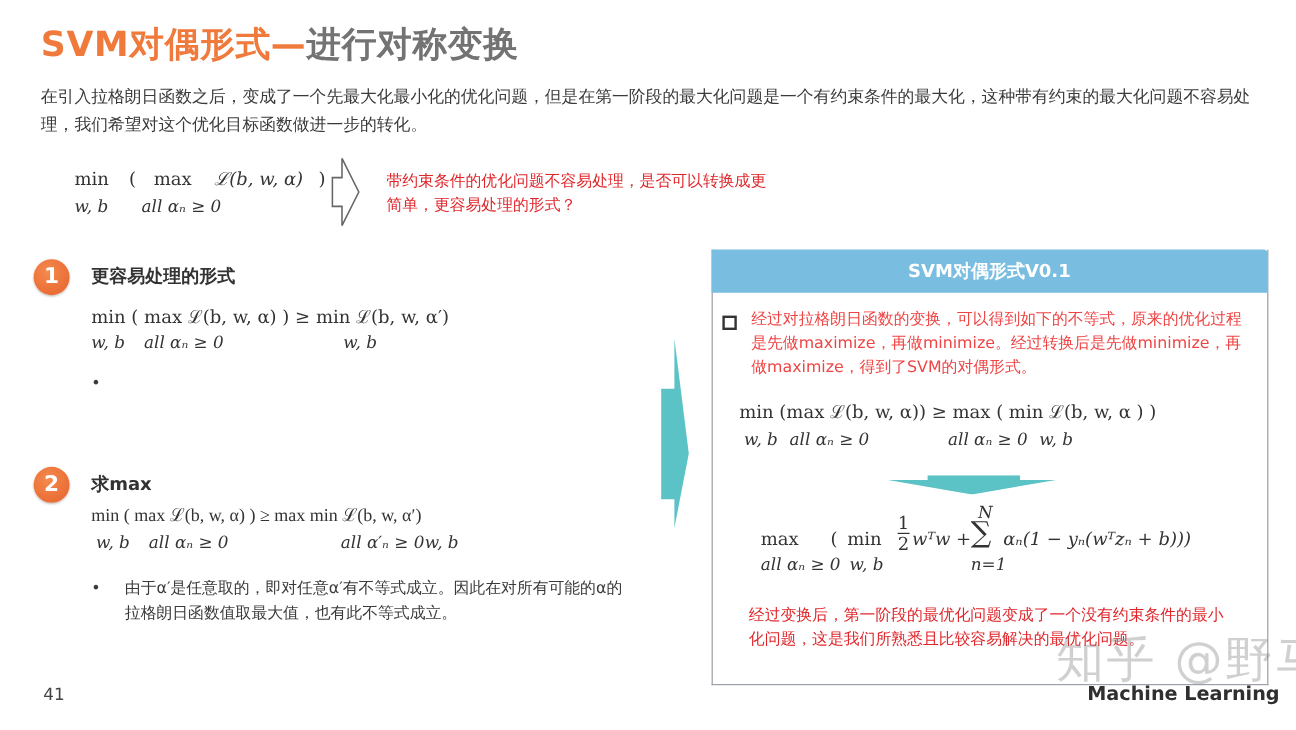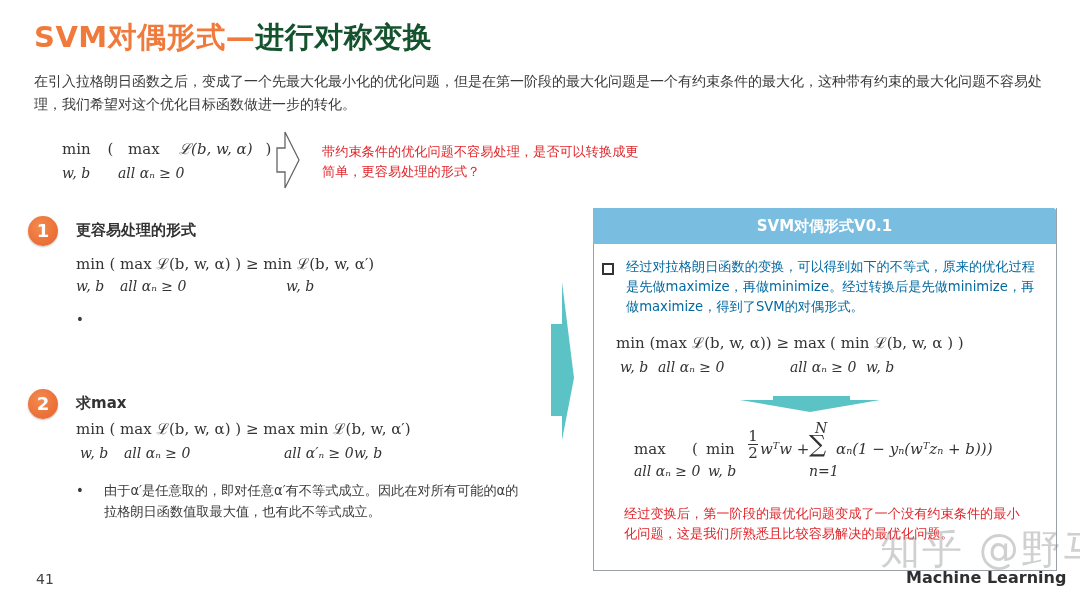--- a/index.html
+++ b/index.html
@@ -7,21 +7,21 @@
     width: 1080px; height: 608px; position: relative; overflow: hidden;
     background: #ffffff;
     font-family: "DejaVu Sans", "Liberation Sans", sans-serif;
     color: #3a3a3a;
   }
   .abs { position: absolute; }
 
   
   .title { left: 34px; top: 18px; font-size: 29px; font-weight: bold; letter-spacing: 0.5px; white-space: nowrap; }
   .title .t1 { color: #ef7a3c; }
-  .title .t2 { color: #14532d; }
+  .title .t2 { color: #737373; }
 
   .intro { left: 34px; top: 70px; width: 1010px; font-size: 14px; line-height: 23px; color: #3a3a3a; }
 
   
   .math { font-family: "DejaVu Serif", "Liberation Serif", serif; color: #333; white-space: nowrap; }
   .m-main { font-size: 15px; }
   .m-sub { font-size: 14px; font-style: italic; }
   .it { font-style: italic; }
 
   .red { color: #e0262b; }
@@ -41,21 +41,21 @@
   
   .panel {
     left: 593px; top: 208px; width: 462px; height: 362px;
     border: 1px solid #9aa0a6; border-top: none; background: #fff;
   }
   .panel-head {
     left: 593px; top: 208px; width: 463px; height: 36px;
     background: #79bde0; border-radius: 0 3px 0 0;
     color: #fff; font-weight: bold; font-size: 15px; text-align: center; line-height: 36px;
   }
-  .panel-text { font-size: 13.2px; line-height: 20px; color: #0369a1; }
+  .panel-text { font-size: 13.2px; line-height: 20px; color: #ef4444; }
   .sq { width: 8px; height: 8px; border: 2px solid #333; }
 
   .page-num { left: 36px; top: 571px; font-size: 14px; color: #444; }
   .ml { left: 906px; top: 568px; font-size: 16px; font-weight: bold; color: #2f2f2f; }
   .wm { left: 880px; top: 522px; font-size: 40px; color: rgba(120,120,120,0.35); letter-spacing: 2px; white-space: nowrap; }
 </style>
 </head>
 <body>
 
 <div class="abs title">
@@ -86,21 +86,21 @@
 <div class="abs math m-sub" style="left:76px; top:278px;">w, b</div>
 <div class="abs math m-sub" style="left:120px; top:278px;">all αₙ ≥ 0</div>
 <div class="abs math m-sub" style="left:286px; top:278px;">w, b</div>
 
 <div class="abs bullet" style="left:76px; top:309px; width:460px; height:66px;">
   <span class="dot">•</span>
 </div>
 
 <div class="abs circle" style="left:28px; top:389px;">2</div>
 <div class="abs sec-title" style="left:76px; top:394px;">求max</div>
-<div class="abs math m-main" style="left:76px; top:418px;">min  (  max   ℒ(b, w, α)  )  ≥  max        min  ℒ(b, w, α′)</div>
+<div class="abs math m-main" style="left:76px; top:418px;font-family:Liberation Serif, serif;">min  (  max   ℒ(b, w, α)  )  ≥  max        min  ℒ(b, w, α′)</div>
 <div class="abs math m-sub" style="left:80px; top:445px;">w, b</div>
 <div class="abs math m-sub" style="left:124px; top:445px;">all αₙ ≥ 0</div>
 <div class="abs math m-sub" style="left:284px; top:445px;">all α′ₙ ≥ 0</div>
 <div class="abs math m-sub" style="left:354px; top:445px;">w, b</div>
 
 <div class="abs bullet" style="left:76px; top:480px; width:460px; height:44px;">
   <span class="dot">•</span>
   <span class="txt">由于α′是任意取的，即对任意α′有不等式成立。因此在对所有可能的α的拉格朗日函数值取最大值，也有此不等式成立。</span>
 </div>
 

